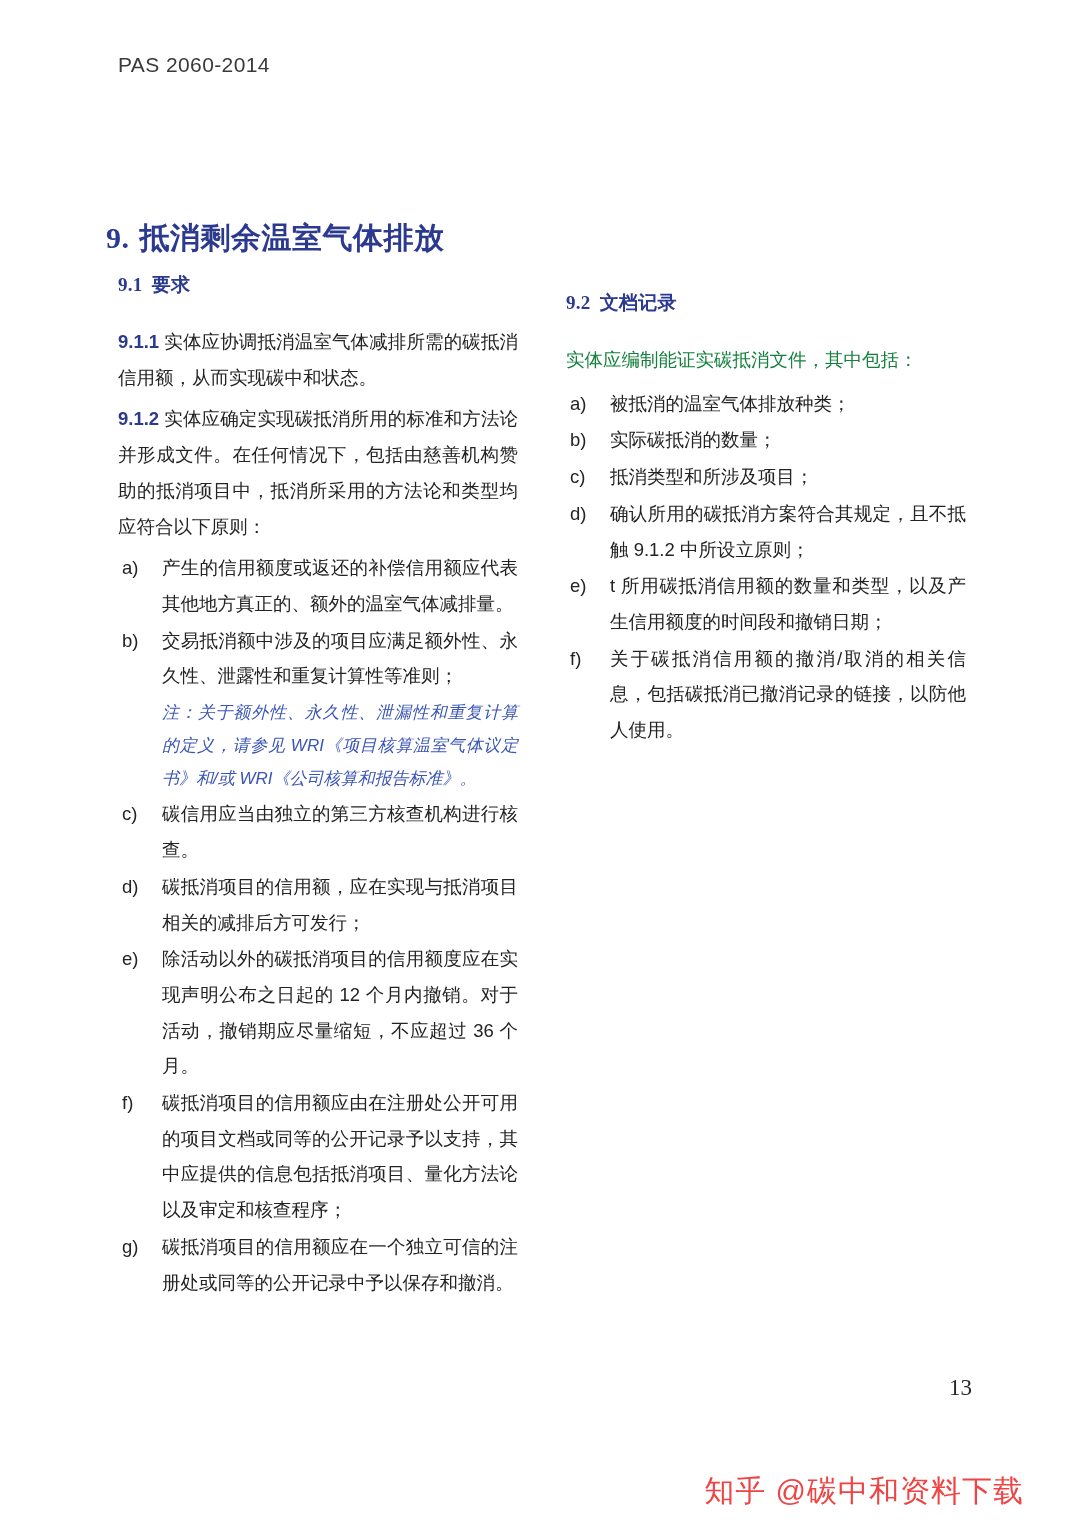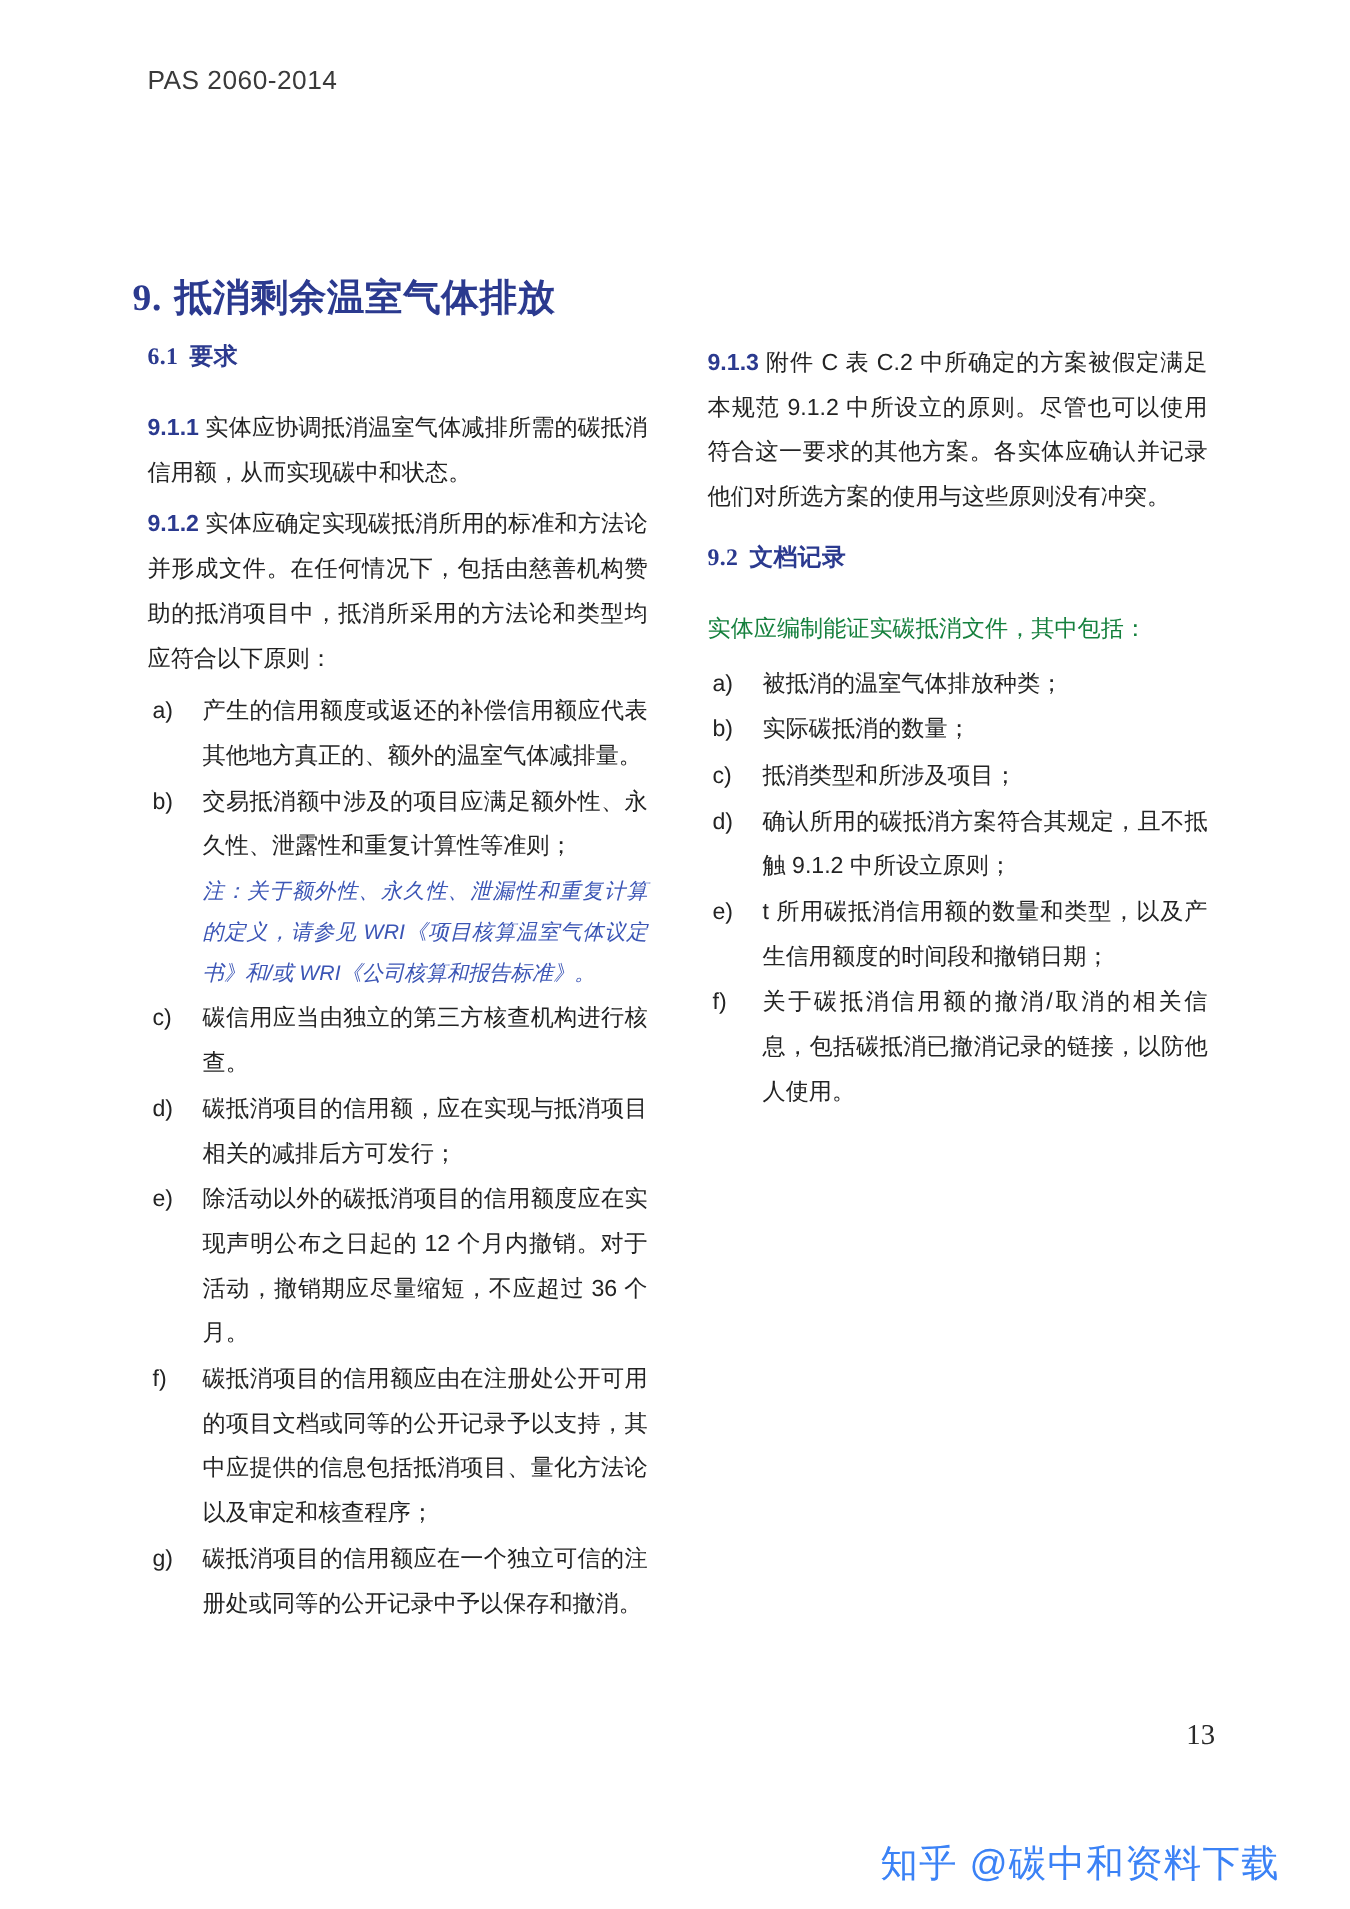--- a/index.html
+++ b/index.html
@@ -154,21 +154,21 @@
     font-size: 23px;
     color: #2a2a2a;
   }
 
   
   .watermark {
     position: absolute;
     top: 1471px;
     right: 56px;
     font-size: 30px;
-    color: #3b82f6;
+    color: #ef4444;
     letter-spacing: 1px;
     white-space: nowrap;
     user-select: none;
   }
 </style>
 </head>
 <body>
 
 <div class="page">
 
@@ -176,21 +176,21 @@
 
   <h1 class="chapter-heading">
     <span class="num">9.</span><span>抵消剩余温室气体排放</span>
   </h1>
 
   <div class="columns">
 
     <div class="col">
 
       <h2 class="section-heading">
-        <span class="sec-num">6.1</span><span>要求</span>
+        <span class="sec-num">9.1</span><span>要求</span>
       </h2>
 
       <p class="clause">
         <span class="clause-num">9.1.1</span><span>实体应协调抵消温室气体减排所需的碳抵消信用额，从而实现碳中和状态。</span>
       </p>
 
       <p class="clause">
         <span class="clause-num">9.1.2</span><span>实体应确定实现碳抵消所用的标准和方法论并形成文件。在任何情况下，包括由慈善机构赞助的抵消项目中，抵消所采用的方法论和类型均应符合以下原则：</span>
       </p>
 
@@ -222,23 +222,20 @@
         </li>
         <li>
           <span class="marker">g)</span>
           <span>碳抵消项目的信用额应在一个独立可信的注册处或同等的公开记录中予以保存和撤消。</span>
         </li>
       </ol>
     </div>
 
     <div class="col">
 
-      <p class="clause just-both">
-        <span class="clause-num">9.1.3</span><span>附件 C 表 C.2 中所确定的方案被假定满足本规范 9.1.2 中所设立的原则。尽管也可以使用符合这一要求的其他方案。各实体应确认并记录他们对所选方案的使用与这些原则没有冲突。</span>
-      </p>
 
       <h2 class="section-heading spaced-top">
         <span class="sec-num">9.2</span><span>文档记录</span>
       </h2>
 
       <p class="plain-para">实体应编制能证实碳抵消文件，其中包括：</p>
 
       <ol class="lettered-list">
         <li>
           <span class="marker">a)</span>

